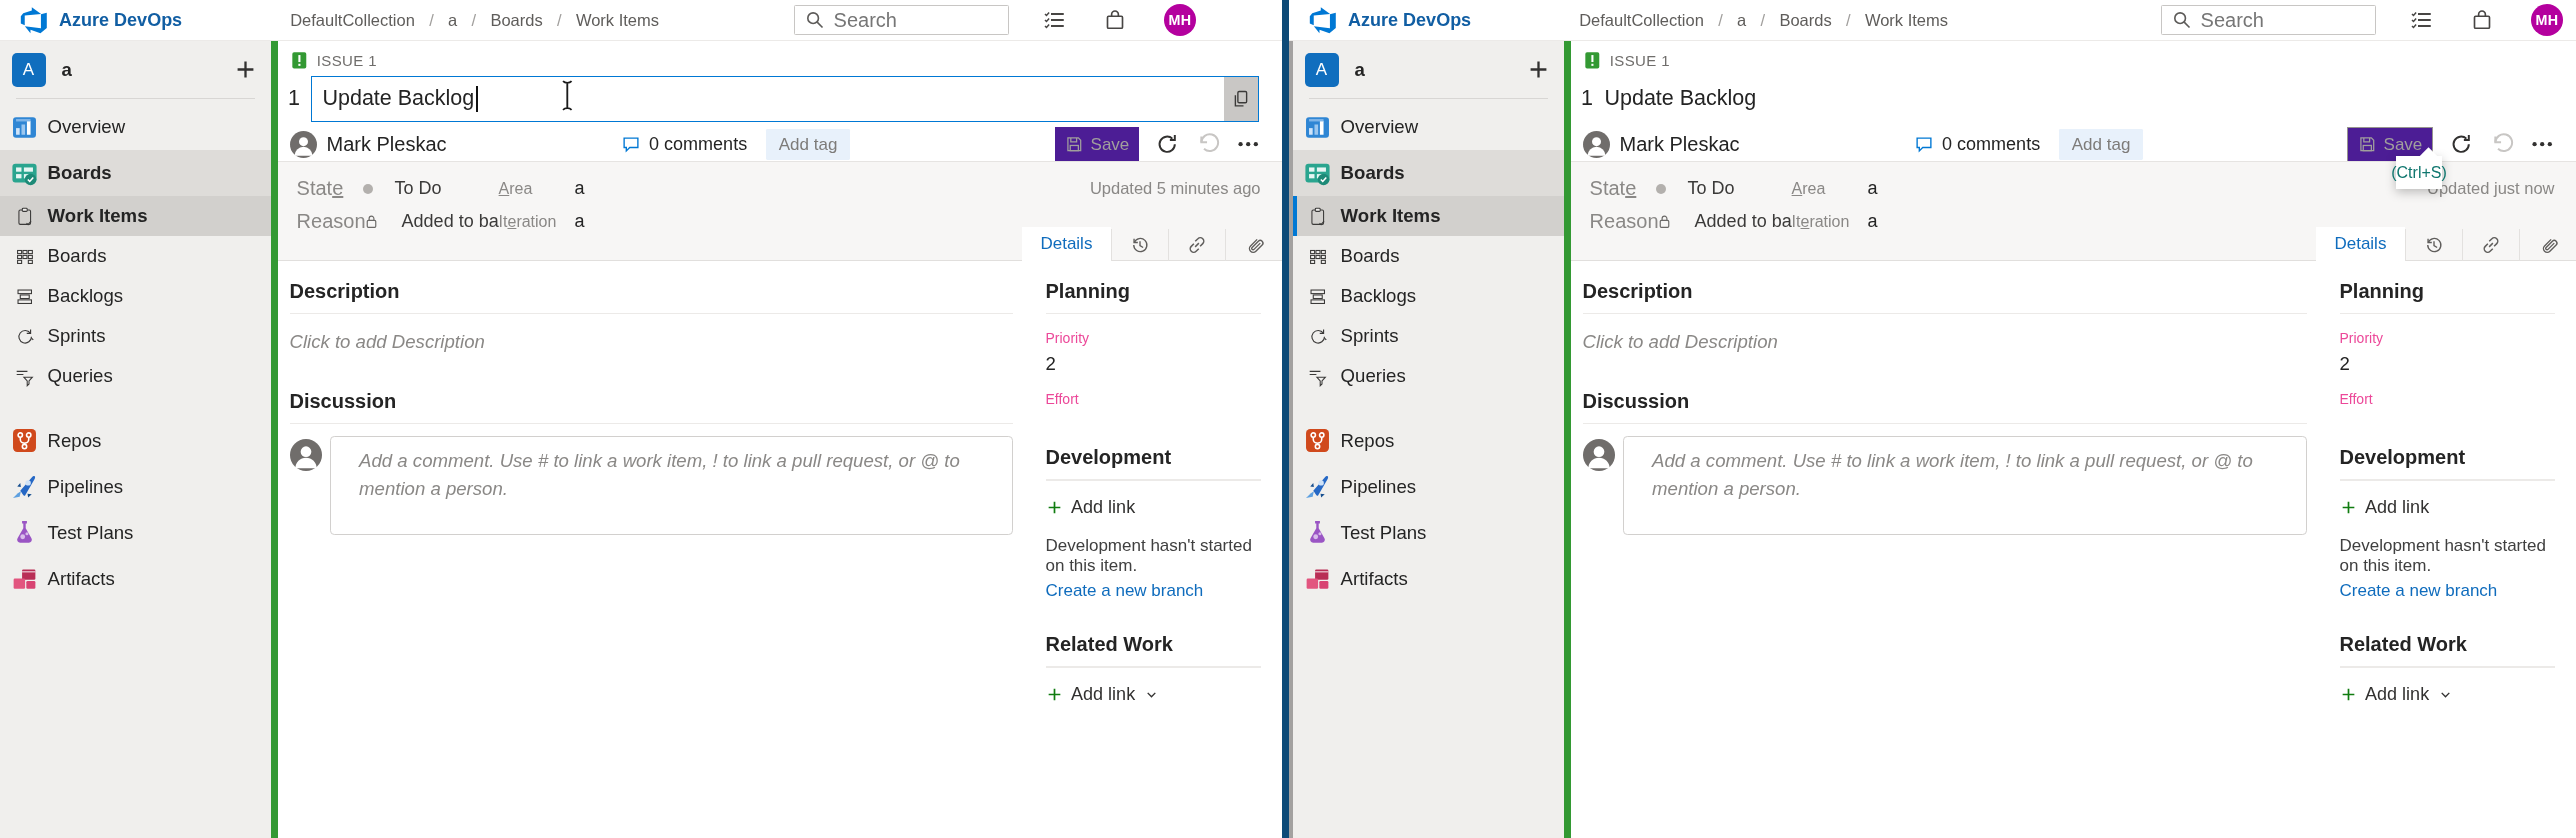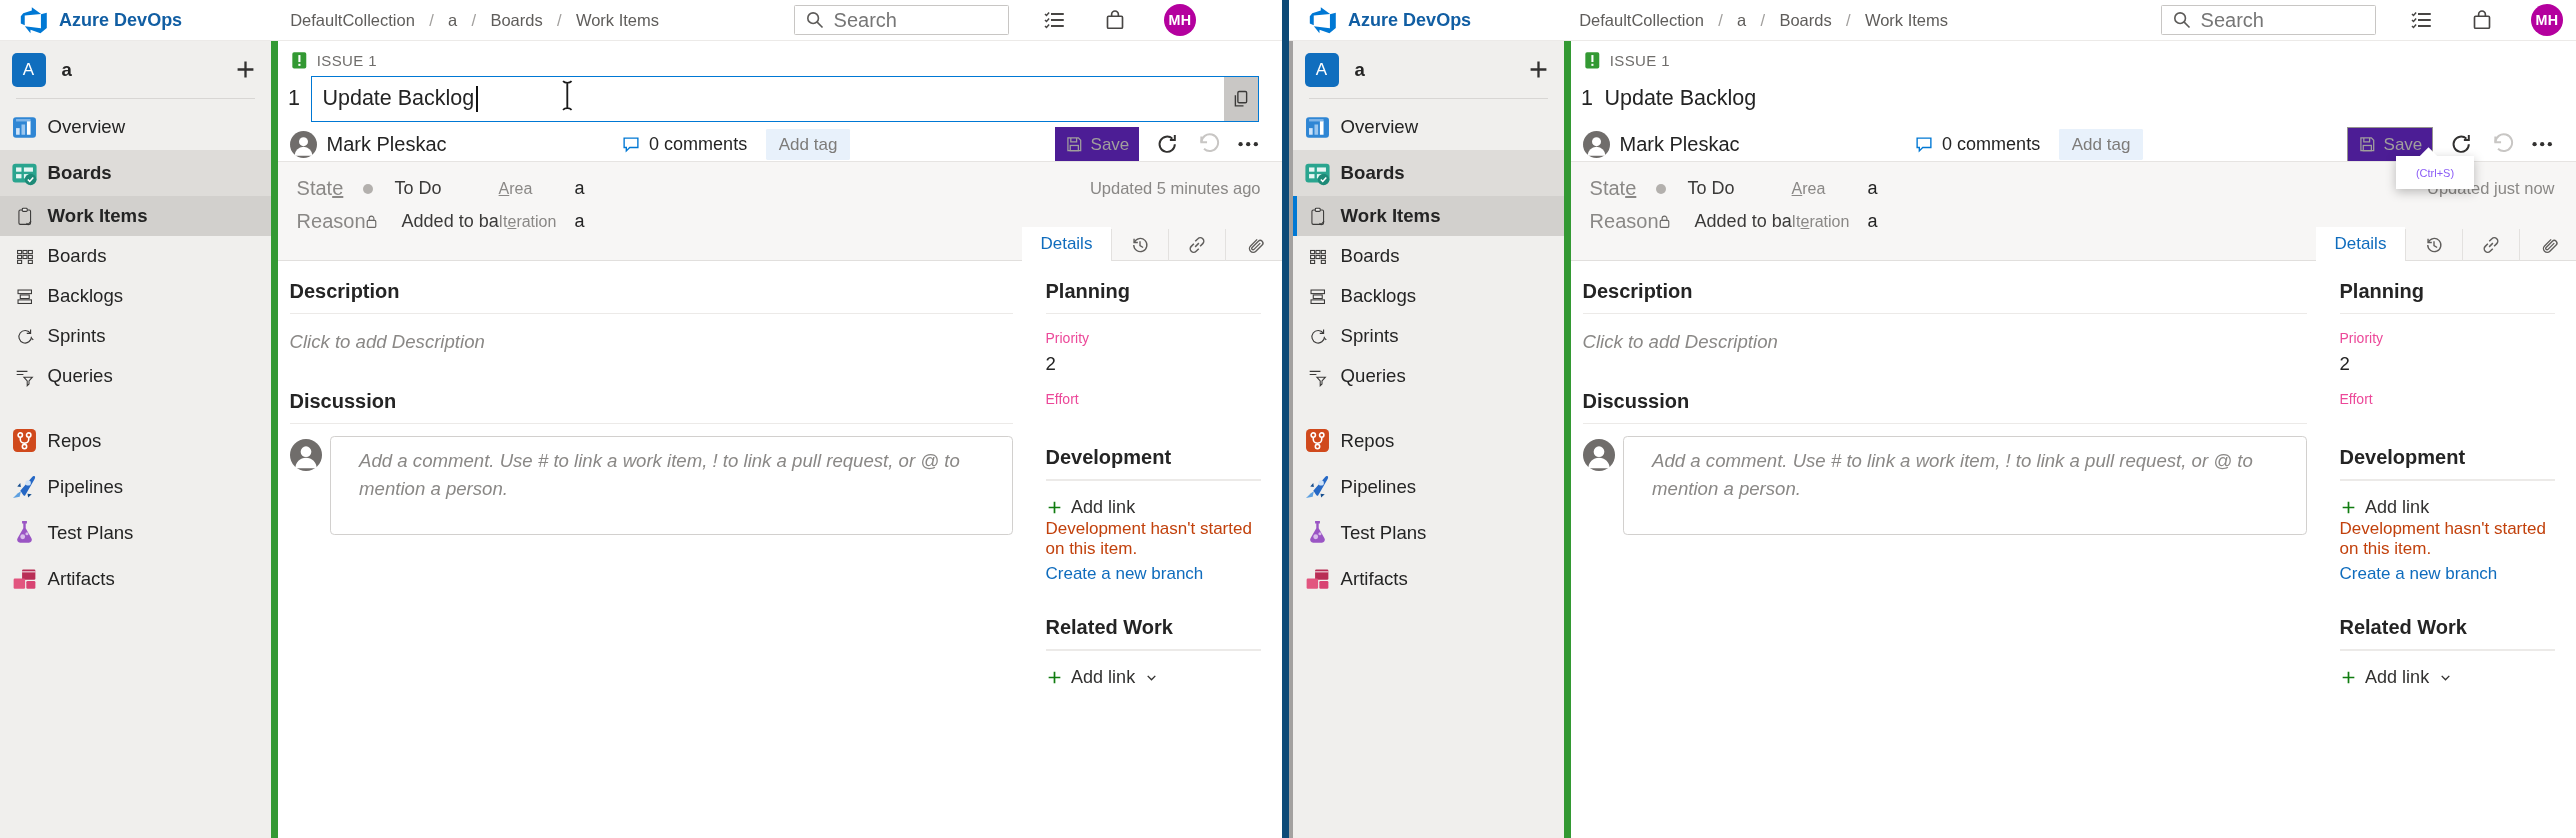--- a/index.html
+++ b/index.html
@@ -102,27 +102,27 @@
   .discussion{margin-top:37px}
   .comment-row{display:flex;margin-top:11.5px}
   .disc-avatar{width:32px;height:32px;flex:none;margin-top:2.9px}
   .comment-box{flex:1;margin-left:8.6px;height:99px;border:0.7px solid #d2d0ce;border-radius:4.3px;padding:10px 28px;font-size:18.6px;font-style:italic;color:#8a8886;line-height:1.5;cursor:text;overflow:hidden}
   .side-label{margin-top:16px;font-size:14px;color:#ec4899}
   .side-value{margin-top:7.2px;font-size:18.6px;color:#242424;cursor:pointer}
   .dev-sec{margin-top:39px}
   .addlink{display:flex;align-items:center;gap:8.6px;margin-top:16px;font-size:18px;color:#323130;cursor:pointer}
   .plus-icon{width:17px;height:17px;color:#107c10;flex:none}
   .chev-icon{width:13px;height:13px;color:#323130;margin-left:1.4px}
-  .dev-status{margin-top:1px;font-size:17px;color:#c2410c}
+  .dev-status{margin-top:18px;font-size:17px;color:#404040}
   .branch-link{margin-top:5.7px;font-size:17px;color:#0f6cbd;cursor:pointer}
   .related-sec{margin-top:32px}
 
   
   .ibeam{position:absolute;left:558px;top:79px;width:18.6px;height:33px;z-index:6;pointer-events:none}
-  .tooltip{position:absolute;left:1107px;top:156px;width:78px;height:33px;background:#fff;box-shadow:0 2.9px 10px rgba(0,0,0,.25);display:flex;align-items:center;justify-content:center;font-size:11px;color:#8b5cf6;z-index:8}
+  .tooltip{position:absolute;left:1107px;top:156px;width:46px;height:33px;background:#fff;box-shadow:0 2.9px 10px rgba(0,0,0,.25);display:flex;align-items:center;justify-content:center;font-size:16px;color:#0f766e;z-index:8}
   .tooltip::before{content:"";position:absolute;top:-6.5px;left:26px;width:13px;height:13px;background:#fff;transform:rotate(45deg)}
 </style>
 </head>
 <body>
 
 <svg width="0" height="0" style="position:absolute" aria-hidden="true">
   <defs>
     <symbol id="s-logo" viewBox="0 0 48 48">
         <path fill="currentColor" d="M46 11v25.6L35.5 45 19 39.5v5.4L9.7 33.6l26.6 3.1V13.8zM36.6 13.2 21.2 2v5.6L7 11.8 3 17v11.9l6.5 3V15.8z"></path>
       </symbol>

